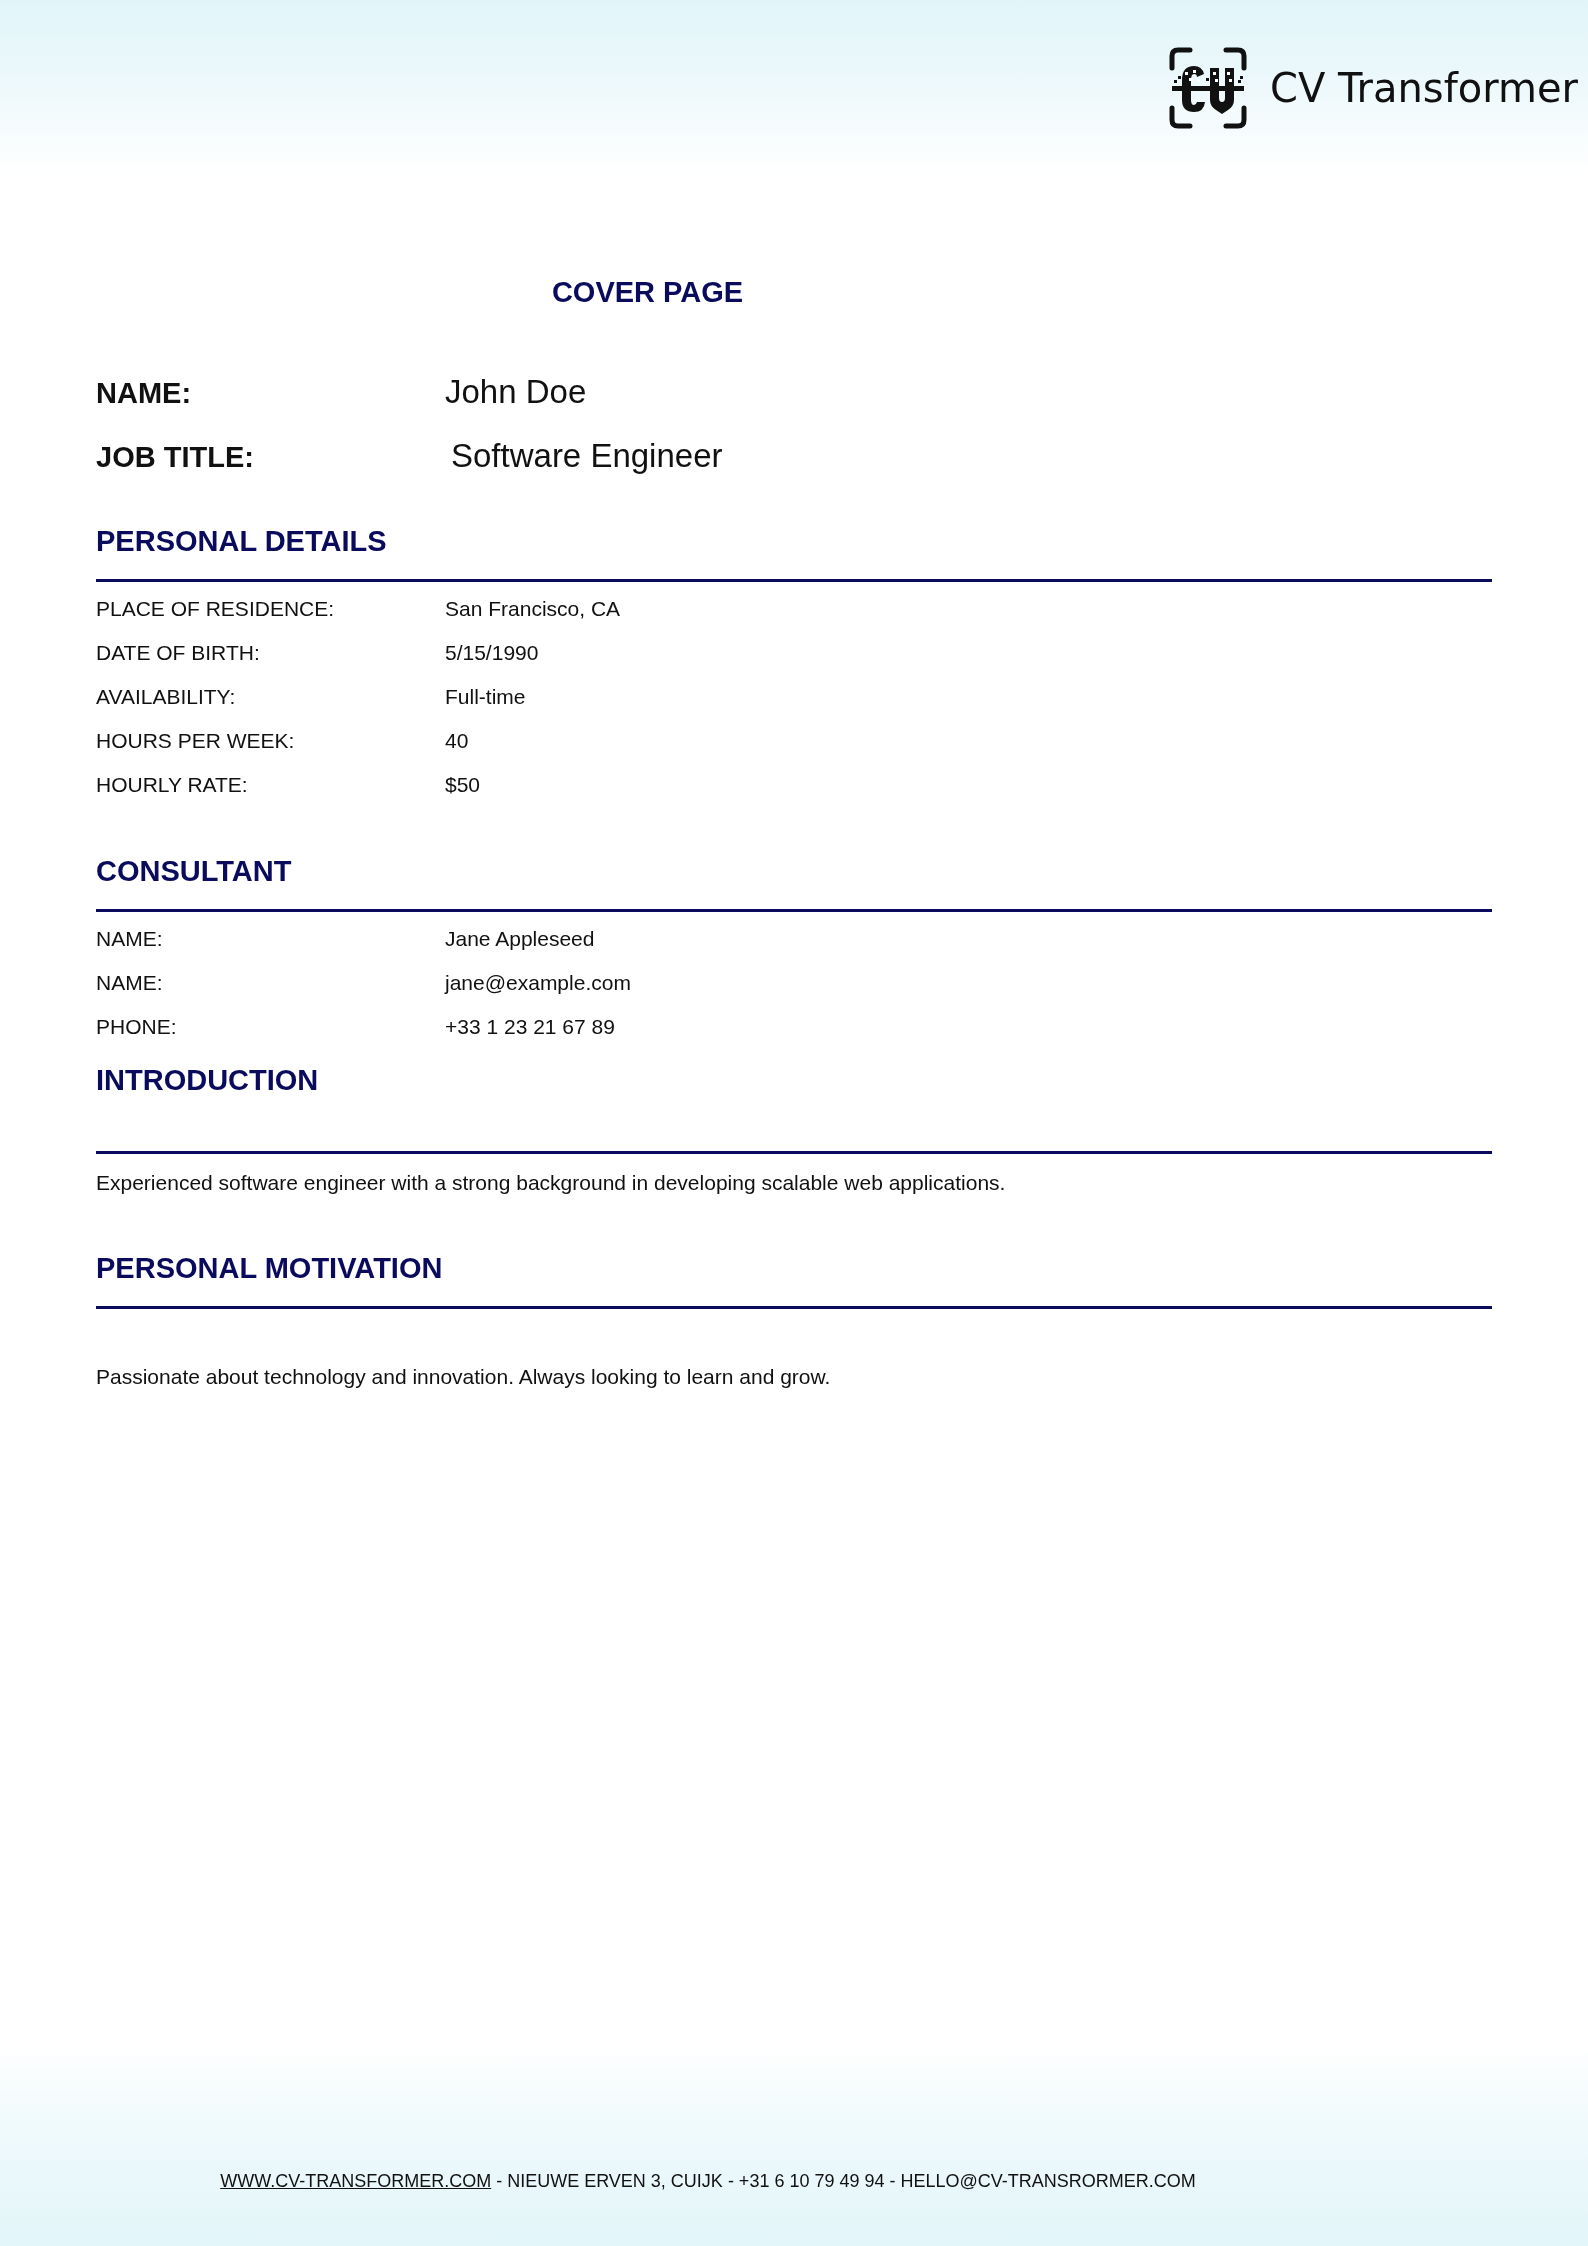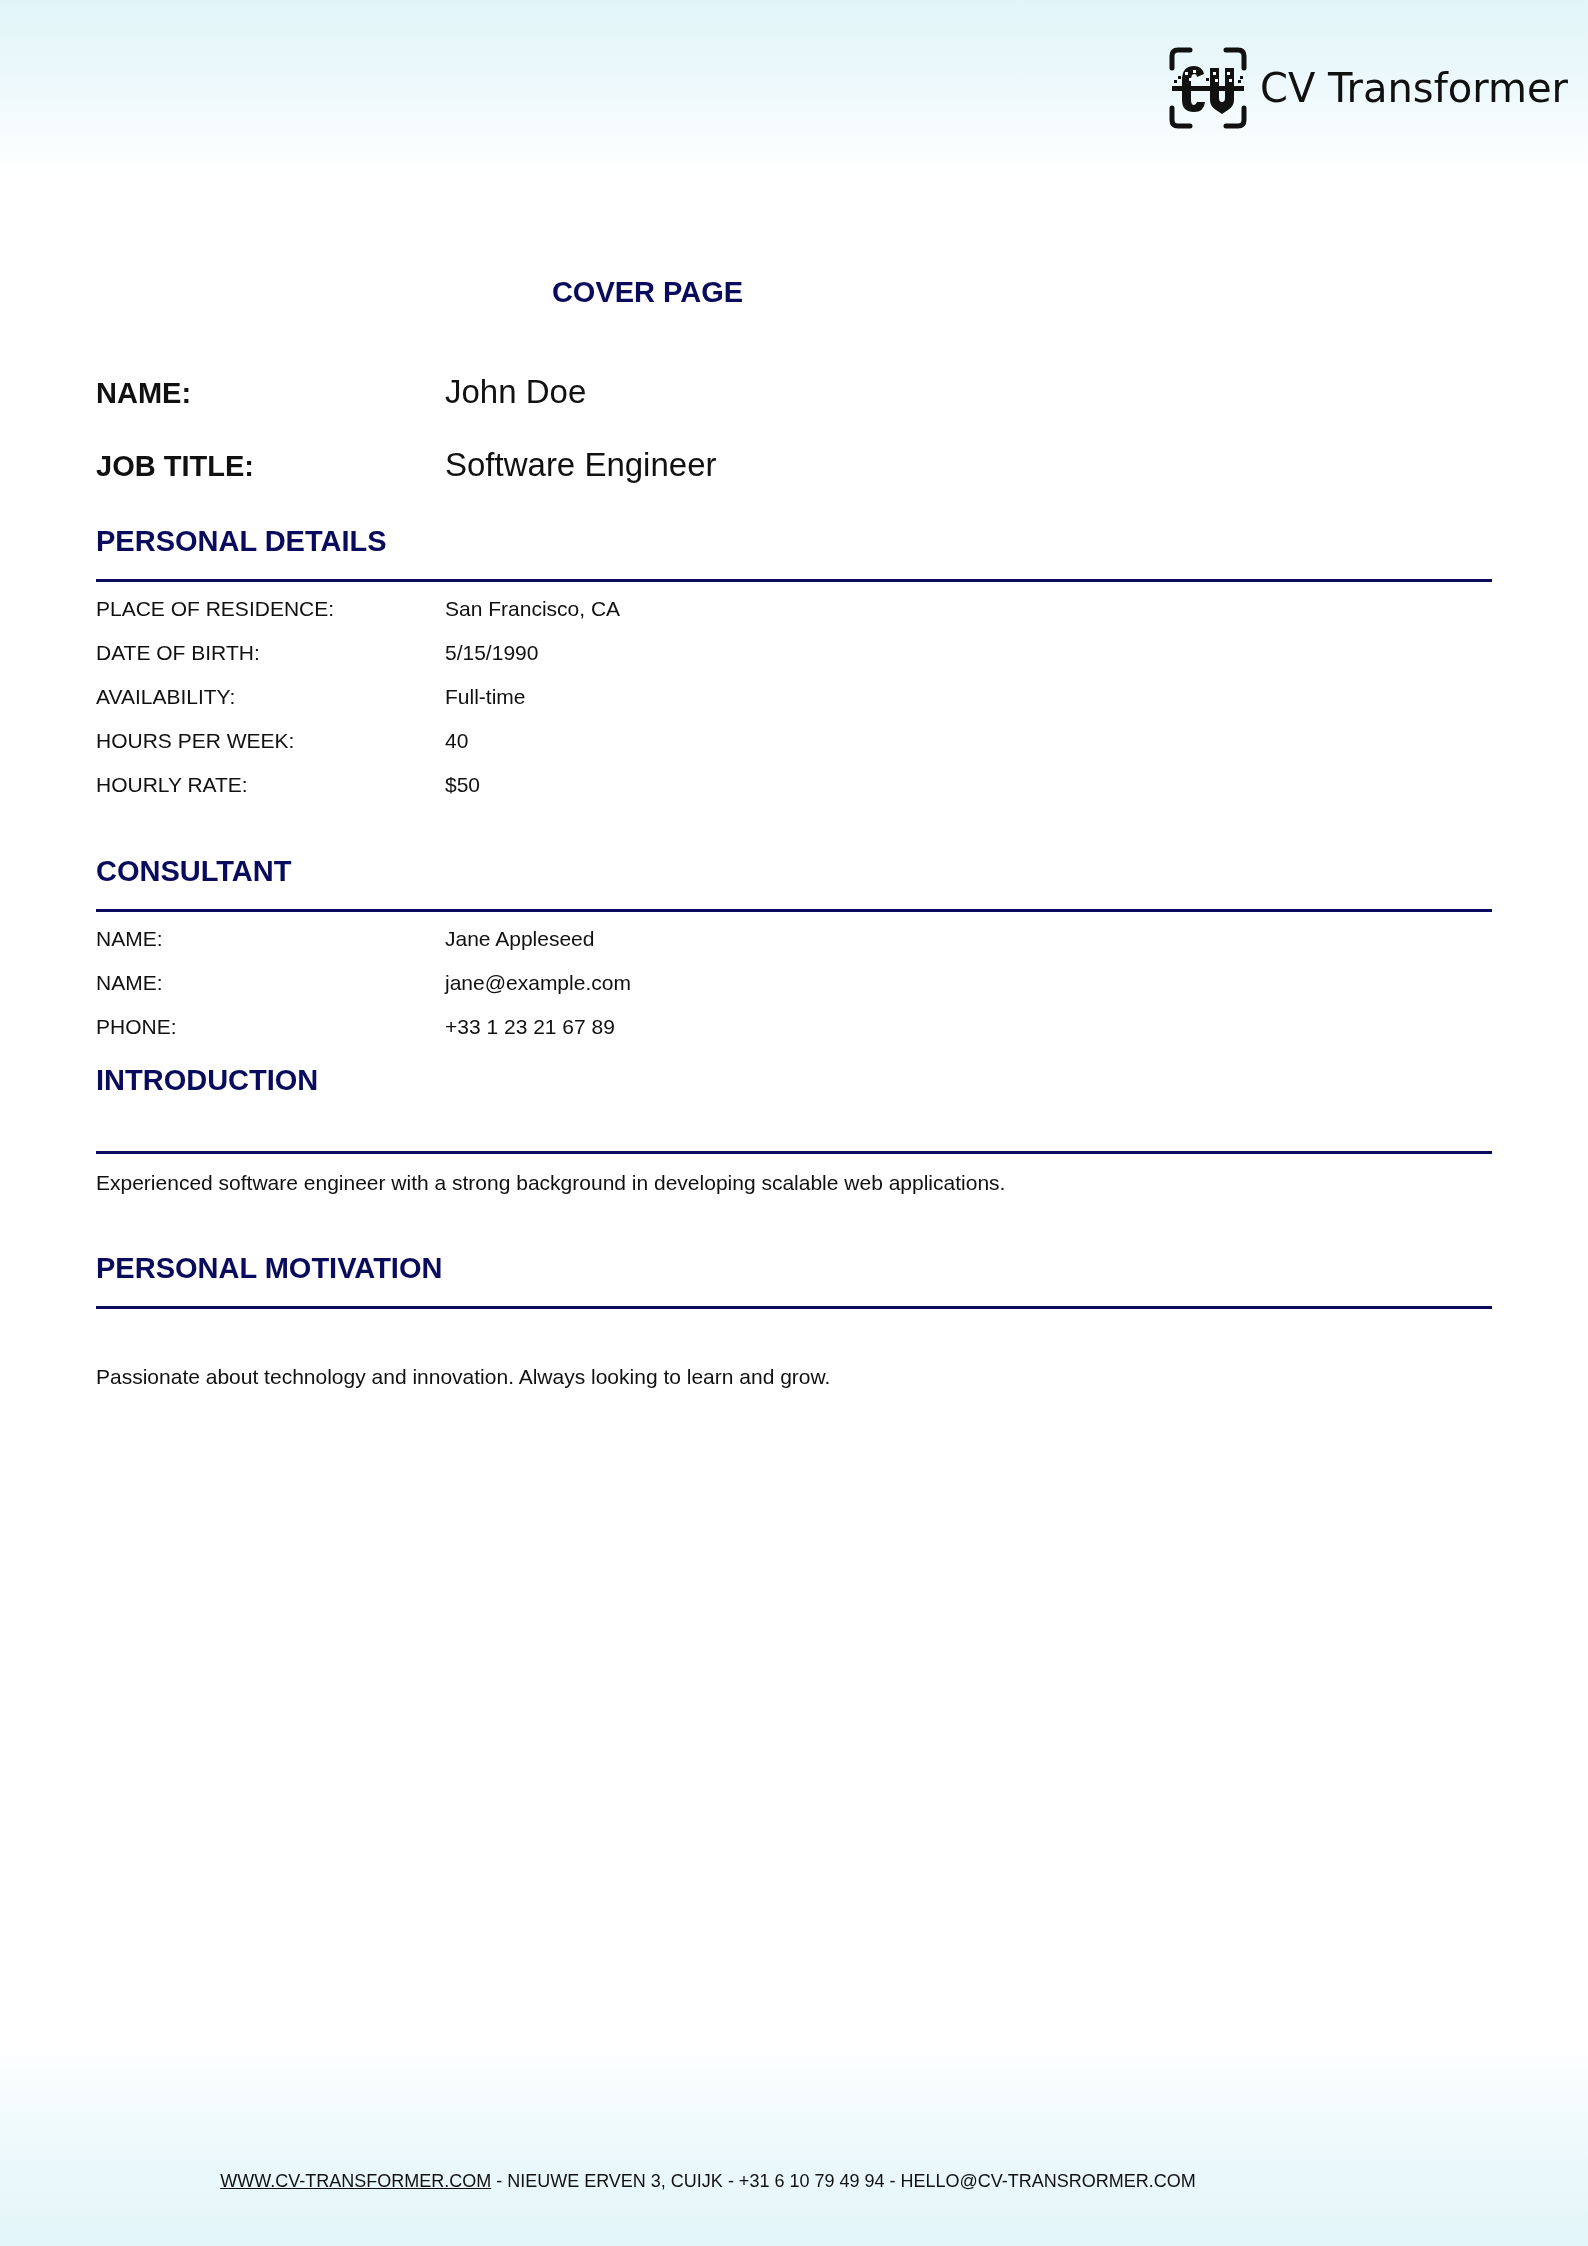--- a/index.html
+++ b/index.html
@@ -13,21 +13,21 @@
     .top-gradient {
       position: absolute; left: 0; top: 0; width: 1588px; height: 175px;
       background: linear-gradient(to bottom, #e1f5f9 0%, #ecf8fb 45%, #ffffff 100%);
     }
     .bottom-gradient {
       position: absolute; left: 0; bottom: 0; width: 1588px; height: 200px;
       background: linear-gradient(to bottom, #ffffff 0%, #f1fafc 35%, #e2f5f9 100%);
     }
     .logo {
       position: absolute; left: 1166px; top: 46px; height: 84px;
-      display: flex; align-items: center; gap: 10px;
+      display: flex; align-items: center; gap: 20px;
     }
     .logo-mark { width: 84px; height: 84px; }
     .logo-text {
       font-family: "DejaVu Sans", sans-serif;
       font-size: 40px; color: #111111; letter-spacing: 0px;
     }
     .page-title {
       position: absolute; left: 0; top: 276px; width: 1295px;
       text-align: center; font-size: 29px; font-weight: bold; color: #0b0b5e;
     }
@@ -95,21 +95,21 @@
   </svg>
   <span class="logo-text">CV Transformer</span>
 </div>
 
 <div class="page-title">COVER PAGE</div>
 
 <div class="cover-row" style="top:373px;">
   <span class="cover-label">NAME:</span>
   <span class="cover-value">John Doe</span>
 </div>
-<div class="cover-row" style="top:446px;">
+<div class="cover-row" style="top:437px;gap:6px;">
   <span class="cover-label">JOB TITLE:</span>
   <span class="cover-value">Software Engineer</span>
 </div>
 
 <div class="section-title" style="top:525px;">PERSONAL DETAILS</div>
 <div class="divider" style="top:579px;"></div>
 <div class="kv-row" style="top:597px;">
   <span class="kv-label">PLACE OF RESIDENCE:</span>
   <span>San Francisco, CA</span>
 </div>

